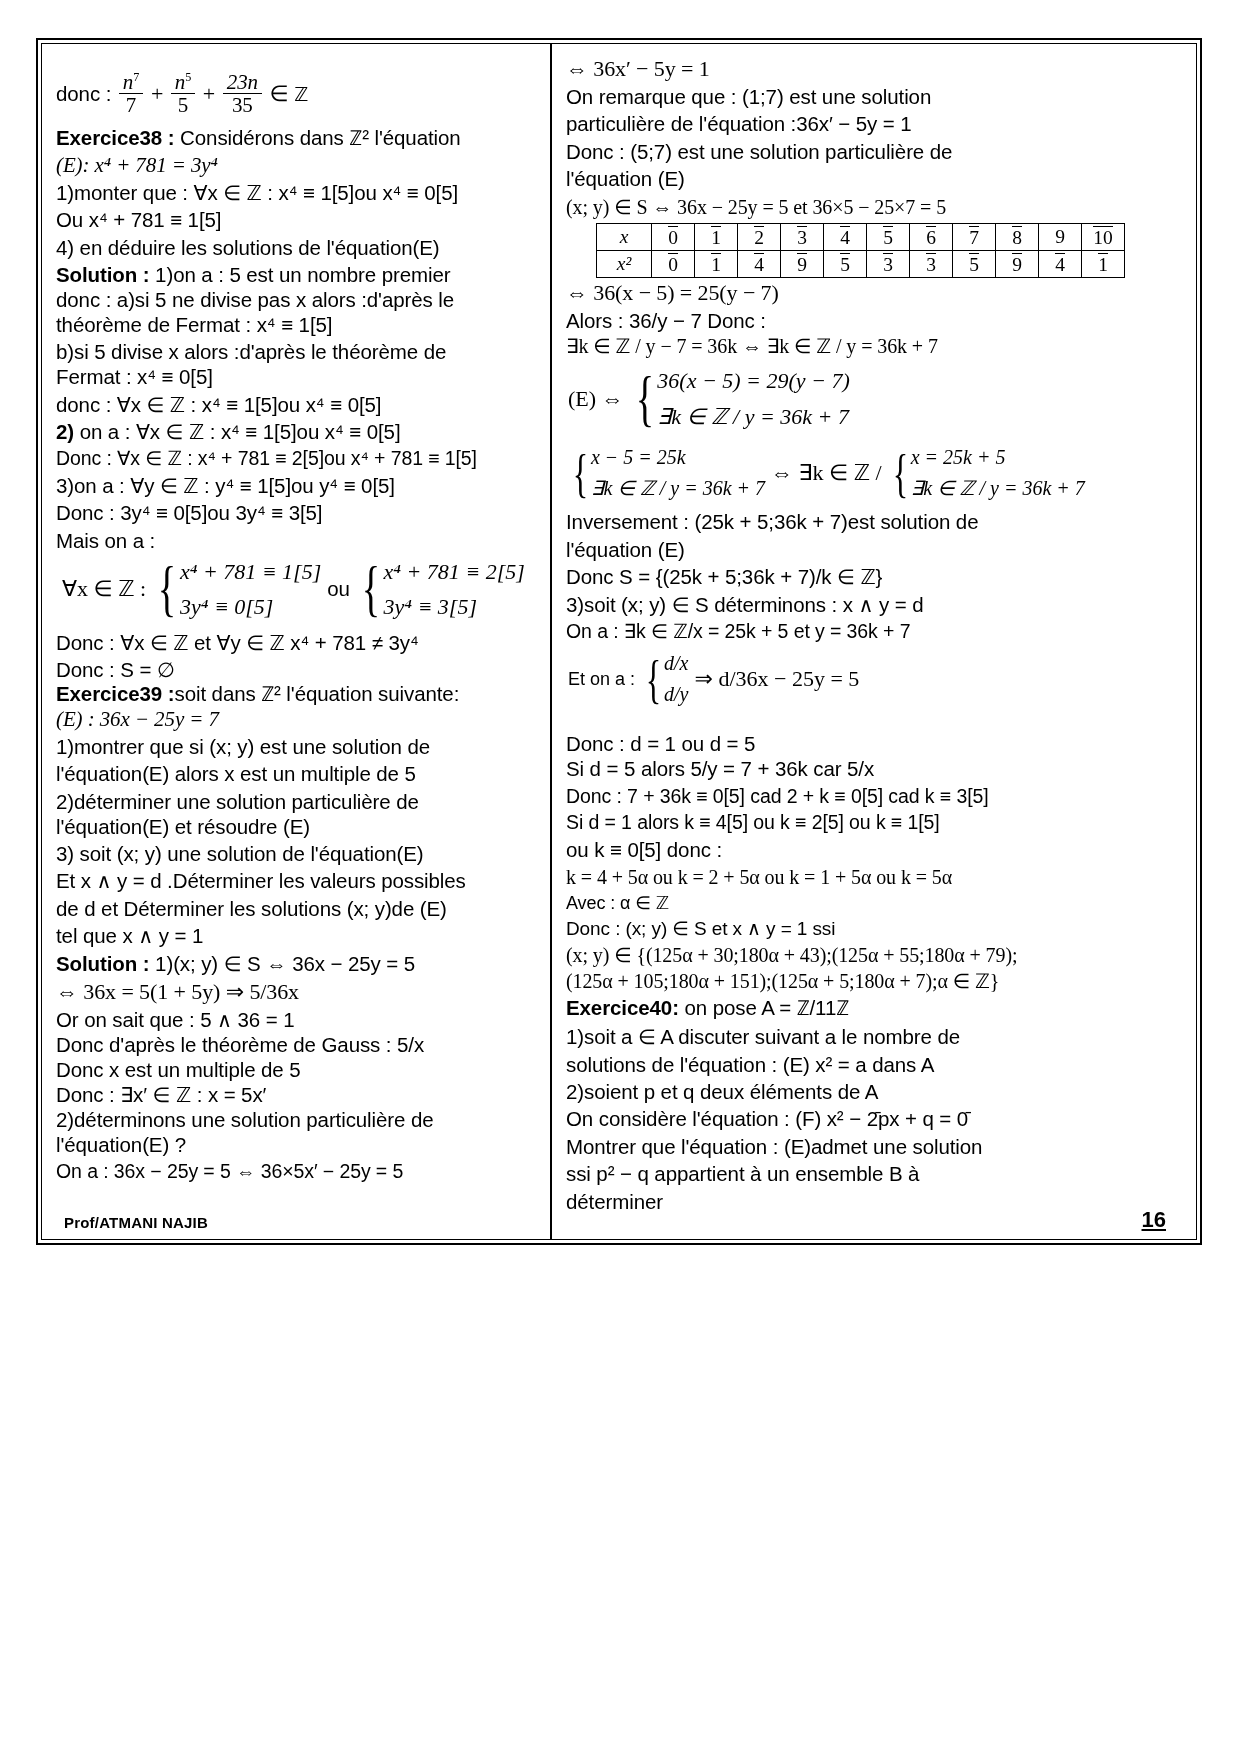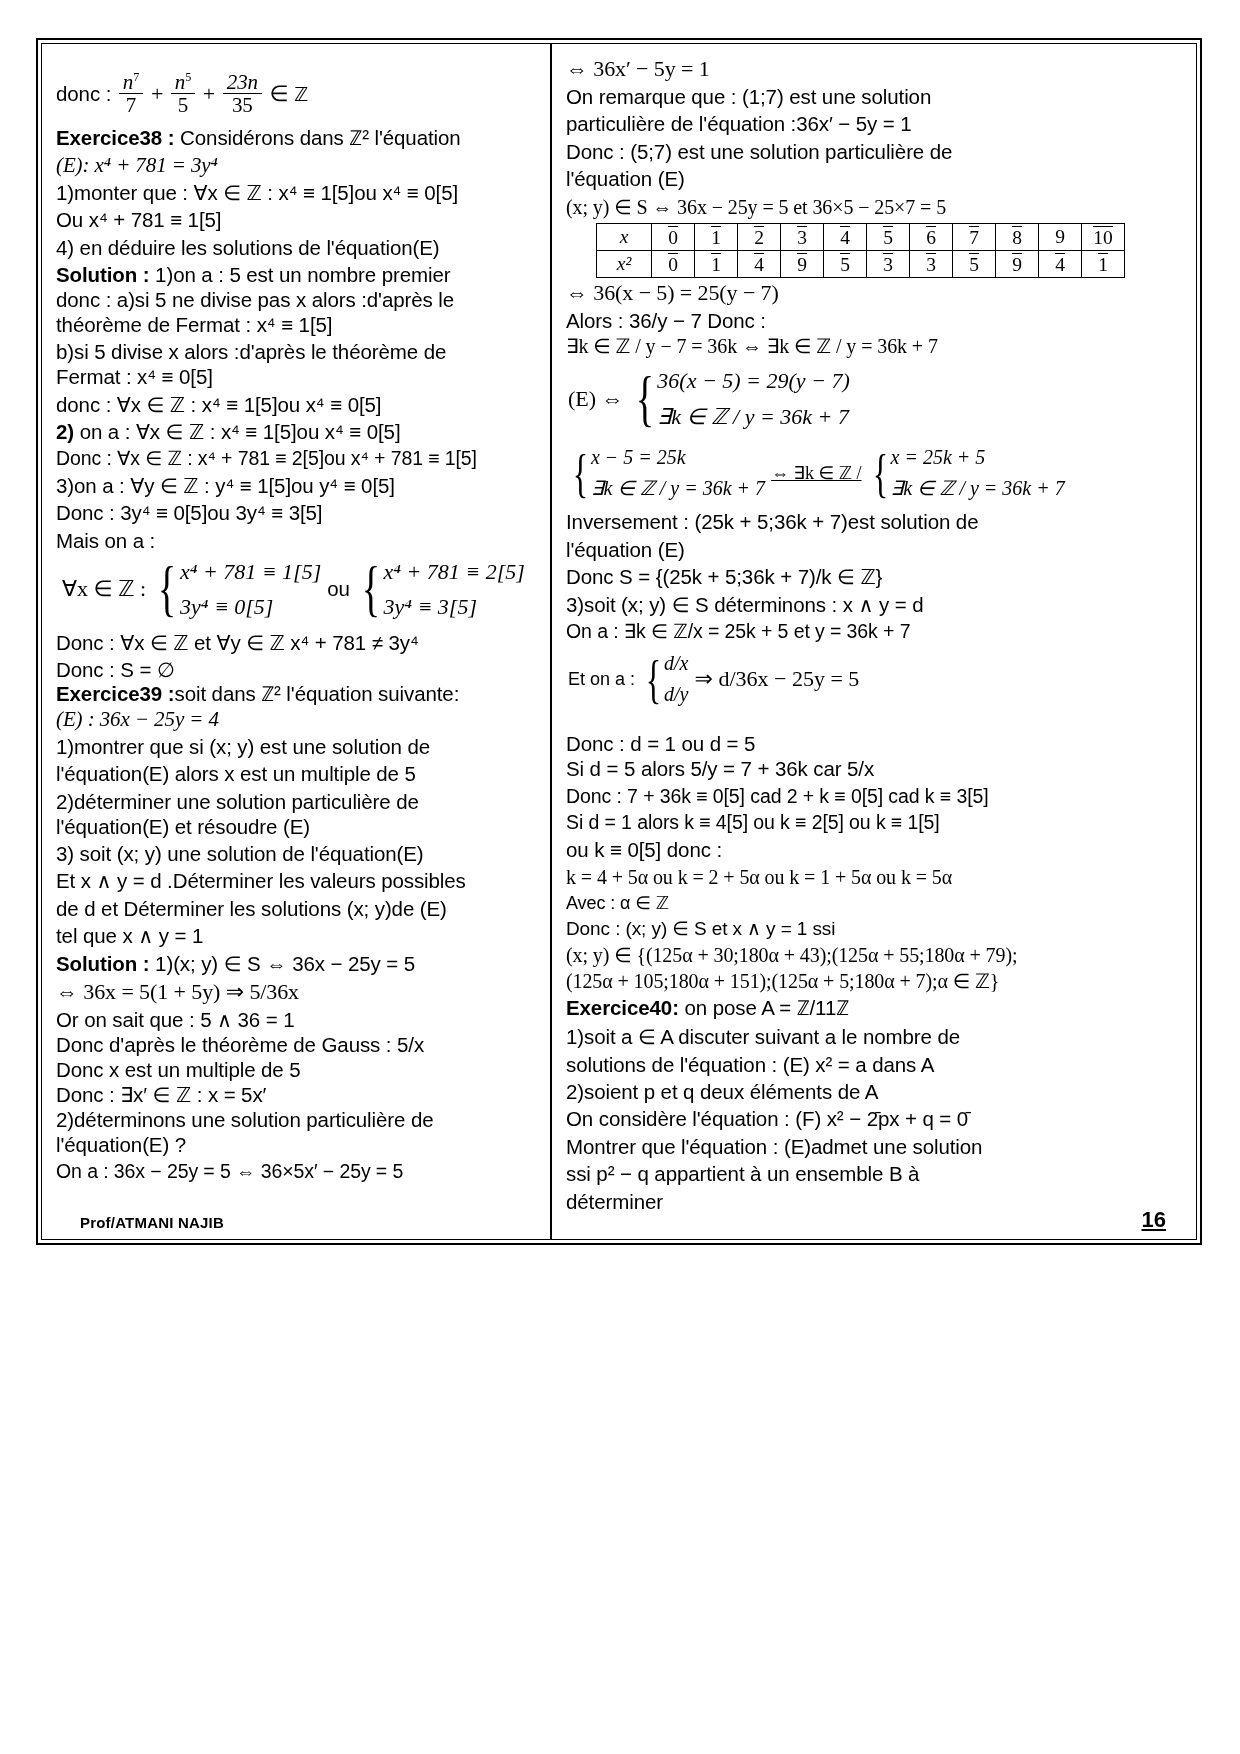--- a/index.html
+++ b/index.html
@@ -56,21 +56,21 @@
   .m{
     font-family:"Liberation Serif", serif;
     font-style:italic;
     font-size:22px;
   }
   .mr{
     font-family:"Liberation Serif", serif;
     font-style:normal;
     font-size:22px;
   }
-  .msm{font-size:18px;text-decoration:underline;}
+  .msm{font-size:22px;}
   .mbig{font-size:24px;}
   sup.exn{
     font-family:"Liberation Serif", serif;
     font-style:normal;
     font-size:0.58em;
     vertical-align:super;
     line-height:0;
   }
   .zz{
     font-family:"DejaVu Sans", sans-serif;
@@ -152,21 +152,21 @@
     font-size:19.5px;
   }
   .modtable td.hdr{
     min-width:46px;
     font-style:italic;
   }
 
   
   .footer{
     position:absolute;
-    left:16px;right:0;
+    left:0;right:0;
     bottom:6px;
     height:30px;
   }
   .footer .author{
     position:absolute;
     left:22px;bottom:2px;
     font-size:15px;
     font-weight:bold;
     letter-spacing:0.2px;
   }
@@ -251,21 +251,21 @@
         </span>
       </span>
     </div>
 
     <div class="ln">Donc :  ∀x ∈ ℤ et  ∀y ∈ ℤ   x⁴ + 781 ≠ 3y⁴</div>
     <div class="ln" style="margin-bottom:3px;">Donc : S = ∅</div>
 
     <div class="ln" style="margin-bottom:4px;">
       <span class="b">Exercice39 :</span><span>soit  dans  ℤ²  l'équation suivante:</span>
     </div>
-    <div class="ln m" style="font-size:21px;">(E) : 36x − 25y = 4</div>
+    <div class="ln m" style="font-size:21px;">(E) : 36x − 25y = 7</div>
     <div class="ln">1)montrer que si (x; y) est une solution de</div>
     <div class="ln">l'équation(E) alors x est un multiple de 5</div>
     <div class="ln" style="margin-bottom:4px;">2)déterminer une solution particulière de</div>
     <div class="ln">l'équation(E) et résoudre (E)</div>
     <div class="ln">3) soit (x; y) une solution de l'équation(E)</div>
     <div class="ln">Et x ∧ y = d .Déterminer les valeurs possibles</div>
     <div class="ln">de d et  Déterminer les solutions (x; y)de (E)</div>
     <div class="ln">tel que x ∧ y = 1</div>
 
     <div class="ln">

